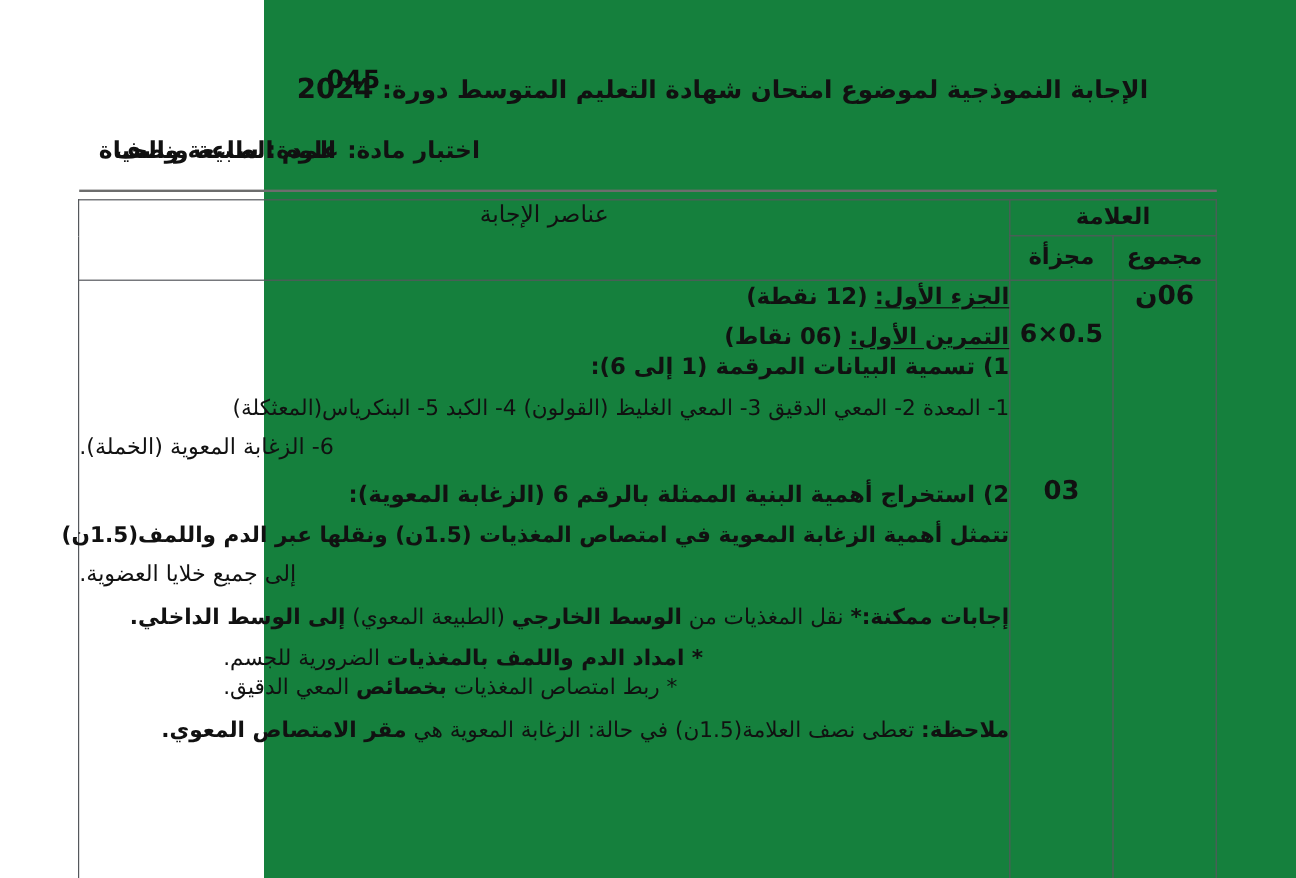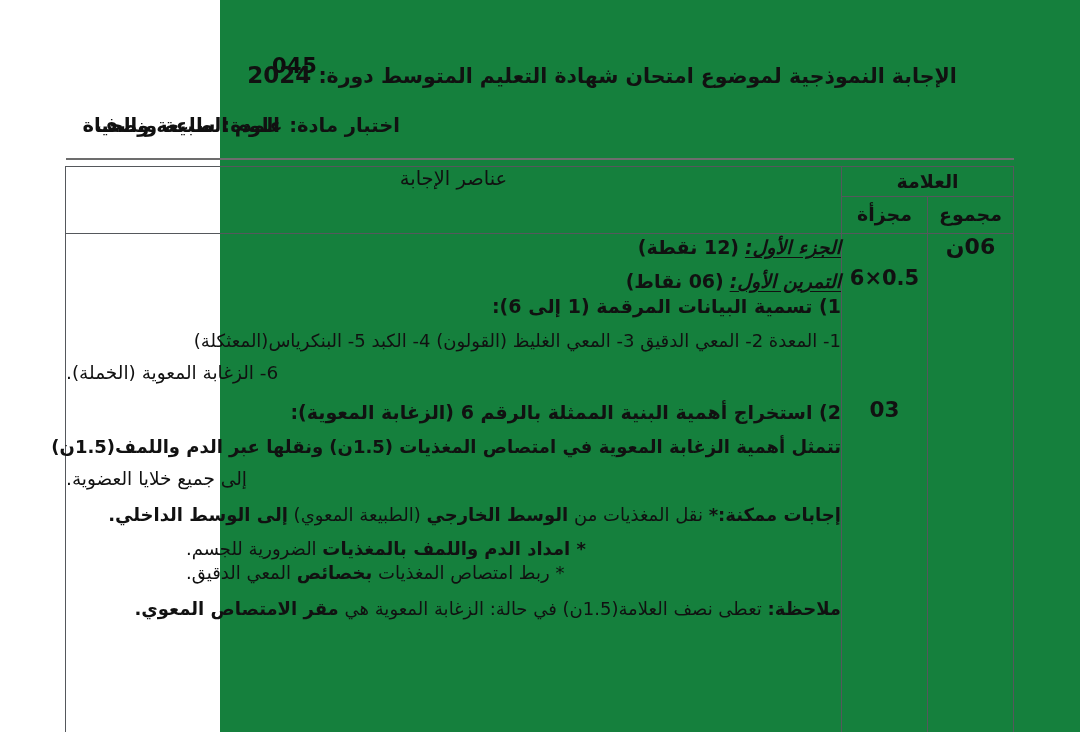--- a/index.html
+++ b/index.html
@@ -185,21 +185,20 @@
     white-space: nowrap;
     color: #111;
   }
   .ln.sp-top { margin-top: 4px; }
 
   .hdr-underline {
     font-weight: bold;
     font-size: 19px;
     text-decoration: underline;
     text-underline-offset: 3px;
-    font-style: italic;
   }
   .hdr-rest {
     font-weight: bold;
     font-size: 19px;
   }
 
   .align-right { text-align: right; }
   .align-center { text-align: left; }
 
   .row-q {

